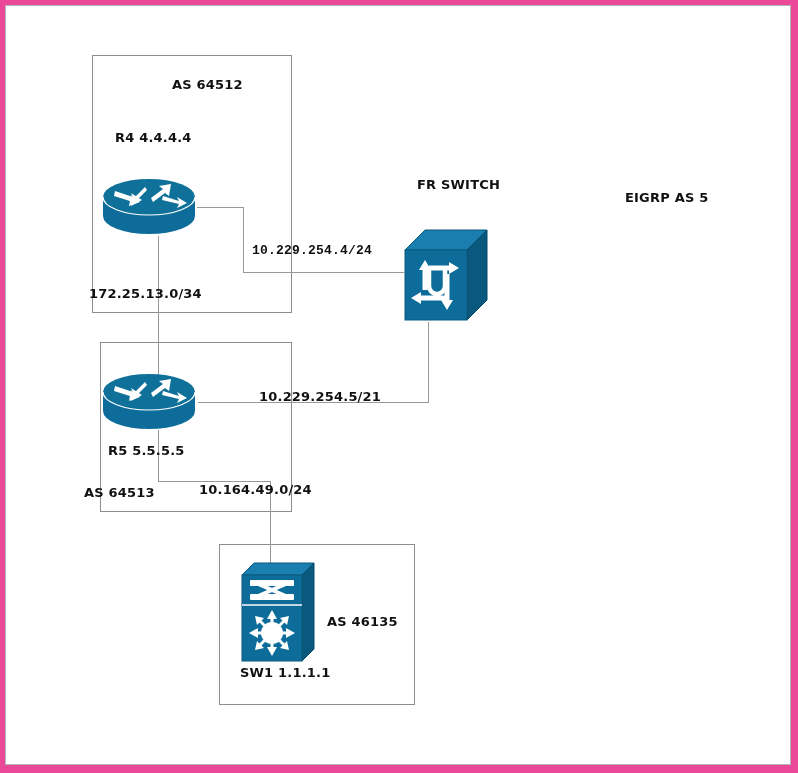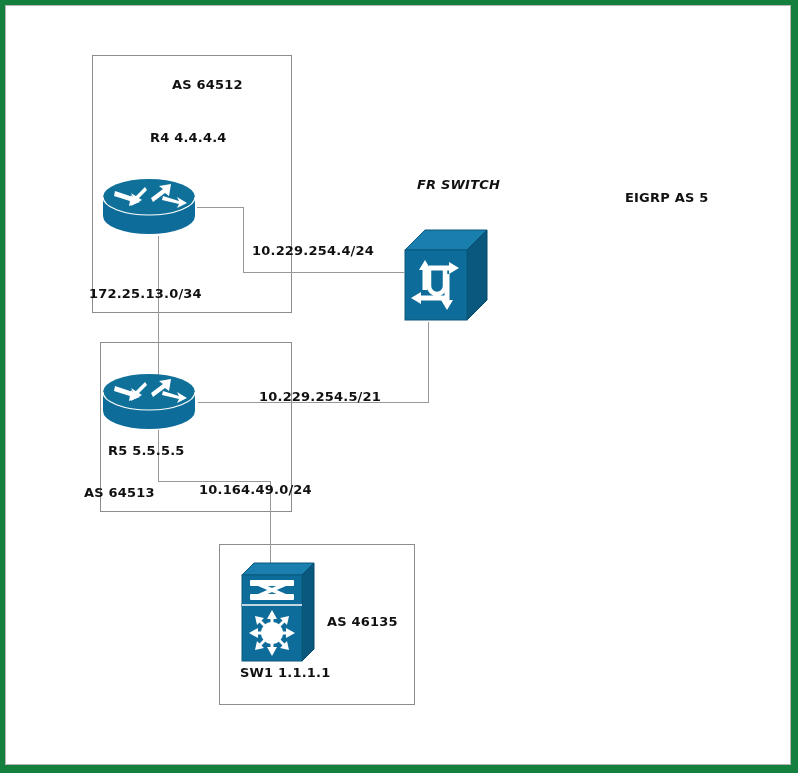--- a/index.html
+++ b/index.html
@@ -8,21 +8,21 @@
     padding: 0;
     background: #ffffff;
   }
   body {
     font-family: "DejaVu Sans", "Liberation Sans", sans-serif;
   }
   #canvas {
     position: relative;
     width: 798px;
     height: 773px;
-    background: #15803d;
+    background: #ec4899;
     overflow: hidden;
   }
   
   .page-frame {
     position: absolute;
     left: 5px;
     top: 5px;
     width: 786px;
     height: 760px;
     border: 1px solid #b5b5b5;
@@ -199,27 +199,27 @@
         <polygon points="15,55 24,57 21.5,59.5 25.5,63.5 23.5,65.5 19.5,61.5 17,64"></polygon>
         <polygon points="49,55 40,57 42.5,59.5 38.5,63.5 40.5,65.5 44.5,61.5 47,64"></polygon>
         <polygon points="15,89 24,87 21.5,84.5 25.5,80.5 23.5,78.5 19.5,82.5 17,80"></polygon>
         <polygon points="49,89 40,87 42.5,84.5 38.5,80.5 40.5,78.5 44.5,82.5 47,80"></polygon>
       </g>
     </svg>
   </div>
 
   <div class="label" style="left:172px; top:77px;">AS 64512</div>
 
-  <div class="label" style="left:115px; top:130px;margin-left:35px;">R4 4.4.4.4</div>
-
-  <div class="label" style="left:417px; top:177px;font-style:italic;">FR SWITCH</div>
+  <div class="label" style="left:115px; top:130px;">R4 4.4.4.4</div>
+
+  <div class="label" style="left:417px; top:177px;">FR SWITCH</div>
 
   <div class="label" style="left:625px; top:190px;">EIGRP AS 5</div>
 
-  <div class="label" style="left:252px; top:243px;">10.229.254.4/24</div>
+  <div class="label" style="left:252px; top:243px;font-family:Liberation Mono, monospace;">10.229.254.4/24</div>
 
   <div class="label" style="left:89px; top:286px;">172.25.13.0/34</div>
 
   <div class="label" style="left:259px; top:389px;">10.229.254.5/21</div>
 
   <div class="label" style="left:108px; top:443px;">R5 5.5.5.5</div>
 
   <div class="label" style="left:84px; top:485px;text-align:center;">AS 64513</div>
 
   <div class="label" style="left:199px; top:482px;">10.164.49.0/24</div>

